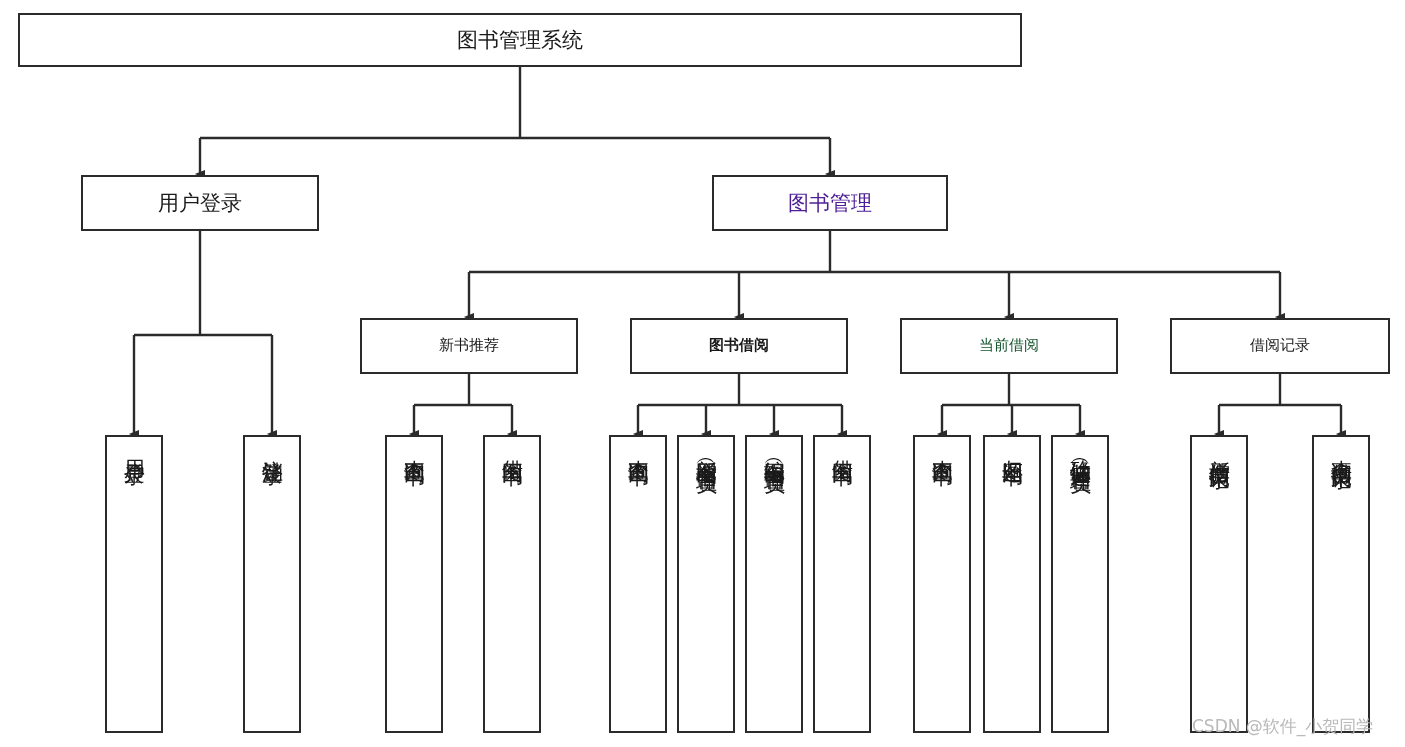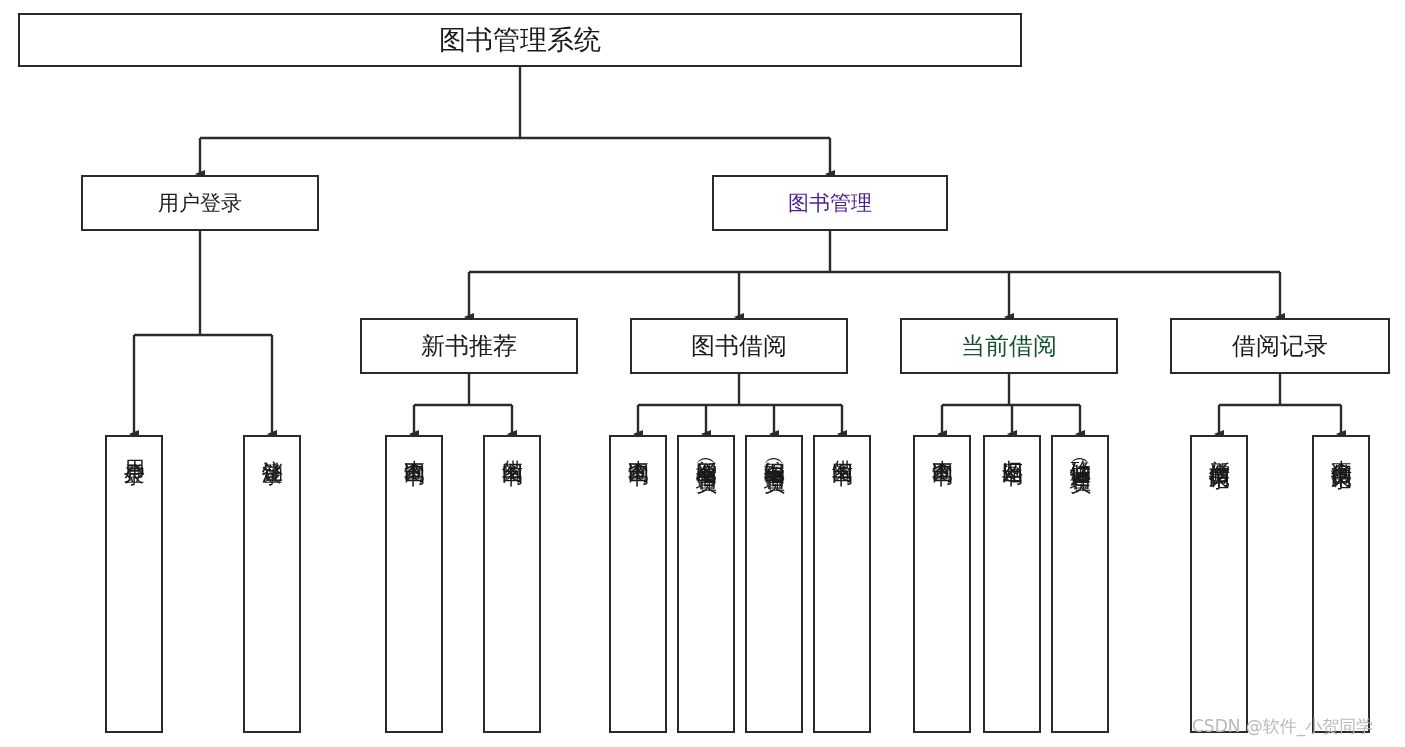--- a/index.html
+++ b/index.html
@@ -40,23 +40,23 @@
   .node.lvl1   { border-width: 2px; }
   .node.lvl2   { border-width: 2px; }
   .node.leaf   { border-width: 2px; }
 
   .node-label {
     font-family: "DejaVu Sans", "Liberation Sans", sans-serif;
     line-height: 1.18;
     white-space: pre;
     text-align: center;
   }
-  .node.root .node-label  { font-size: 27px; }
+  .node.root .node-label  { font-size: 21px; }
   .node.lvl1 .node-label  { font-size: 21px; }
-  .node.lvl2 .node-label  { font-size: 24px; }
+  .node.lvl2 .node-label  { font-size: 15px; }
 
   
   .node.leaf {
     align-items: flex-start;
     justify-content: center;
     padding-top: 6px;
   }
   .node.leaf .node-label {
     writing-mode: vertical-rl;
     text-orientation: upright;
@@ -128,21 +128,21 @@
       </div>
       <div class="node lvl1" style="left: 81px; top: 175px; width: 238px; height: 56px; border-color: rgb(43, 43, 43); background: rgb(255, 255, 255);">
         <span class="node-label" style="color: rgb(26, 26, 26);">用户登录</span>
       </div>
       <div class="node lvl1" style="left: 712px; top: 175px; width: 236px; height: 56px; border-color: rgb(43, 43, 43); background: rgb(255, 255, 255);">
         <span class="node-label" style="color: #4c1d95;">图书管理</span>
       </div>
       <div class="node lvl2" style="left: 360px; top: 318px; width: 218px; height: 56px; border-color: rgb(43, 43, 43); background: rgb(255, 255, 255);">
         <span class="node-label" style="color: rgb(26, 26, 26);">新书推荐</span>
       </div>
-      <div class="node lvl2" style="left: 630px; top: 318px; width: 218px; height: 56px; border-color: rgb(43, 43, 43); background: rgb(255, 255, 255);">
+      <div class="node lvl2" style="left: 630px; top: 318px; width: 218px; height: 56px; border-color: rgb(43, 43, 43); background: rgb(255, 255, 255); font-weight: bold;">
         <span class="node-label" style="color: rgb(26, 26, 26);">图书借阅</span>
       </div>
       <div class="node lvl2" style="left: 900px; top: 318px; width: 218px; height: 56px; border-color: rgb(43, 43, 43); background: rgb(255, 255, 255);">
         <span class="node-label" style="color: #14532d;">当前借阅</span>
       </div>
       <div class="node lvl2" style="left: 1170px; top: 318px; width: 220px; height: 56px; border-color: rgb(43, 43, 43); background: rgb(255, 255, 255);">
         <span class="node-label" style="color: rgb(26, 26, 26);">借阅记录</span>
       </div>
       <div class="node leaf" style="left: 105px; top: 435px; width: 58px; height: 298px; border-color: rgb(43, 43, 43); background: rgb(255, 255, 255);">
         <span class="node-label" style="color: rgb(26, 26, 26);">用户登录</span>

